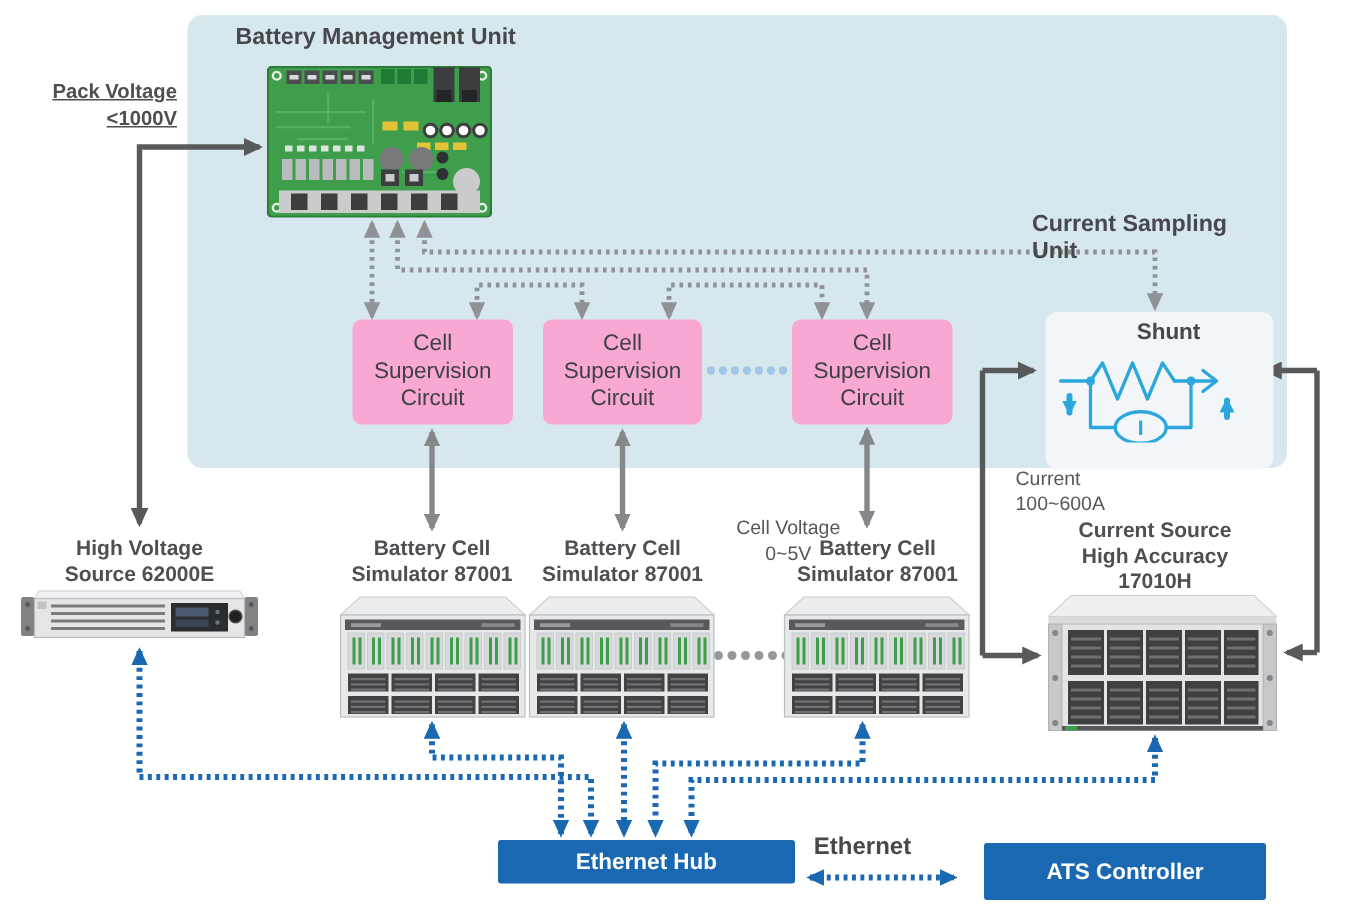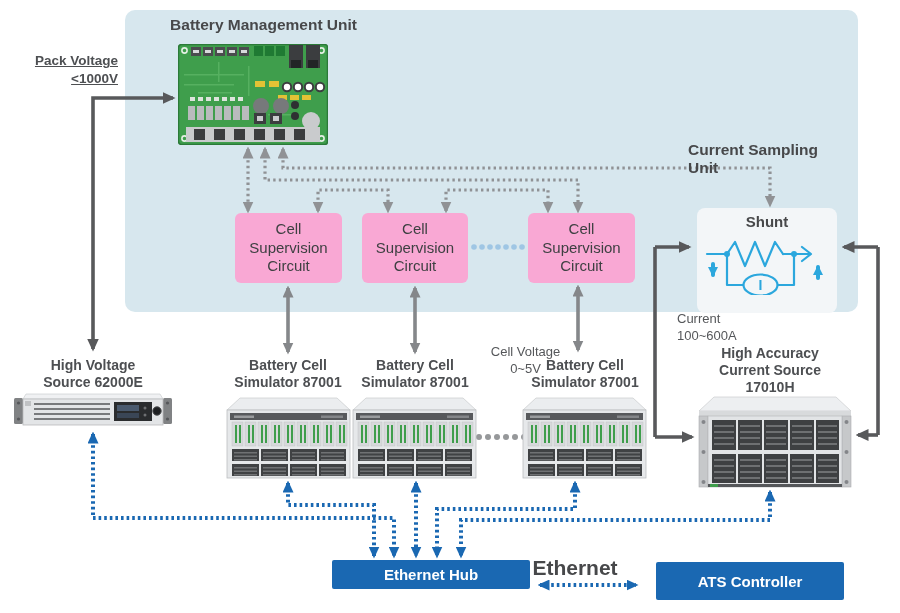--- a/index.html
+++ b/index.html
@@ -8,21 +8,21 @@
   .abs{position:absolute;}
   .panel{position:absolute;left:125px;top:10px;width:733px;height:302px;background:#D7E7EE;border-radius:10px;}
   #wires{position:absolute;left:0;top:0;width:900px;height:613px;z-index:2;}
   .heading{font-weight:700;color:#47484A;font-size:15.5px;z-index:3;}
   .eq-label{font-weight:700;color:#4D4F52;font-size:14px;line-height:1.22;text-align:center;z-index:3;}
   .annot{font-size:13px;color:#55575A;line-height:1.3;z-index:3;}
   .annot.bold{font-weight:700;font-size:13.5px;color:#4D4F52;text-decoration:underline;}
   .csc{position:absolute;width:107px;height:70px;background:#f9a8d4;border-radius:6px;z-index:3;
        display:flex;flex-direction:column;align-items:center;justify-content:center;
        font-size:15px;color:#3E4042;line-height:1.25;text-align:center;}
-  .shuntbox{position:absolute;left:697px;top:208px;width:140px;height:105px;background:#F3F6F8;border-radius:8px;z-index:3;}
+  .shuntbox{position:absolute;left:697px;top:208px;width:140px;height:105px;background:#F3F6F8;border-radius:8px;z-index:3;padding-left:12px;}
   .shuntbox .title{display:block;text-align:center;margin-top:5px;font-weight:700;font-size:15px;color:#47484A;}
   .netbox{position:absolute;background:#1A68B2;color:#ffffff;font-weight:700;font-size:15px;
           display:flex;align-items:center;justify-content:center;z-index:3;border-radius:2px;}
   .figure{position:absolute;z-index:3;}
   .lines span{display:block;}
 </style>
 </head>
 <body>
 
 <div id="canvas">
@@ -93,21 +93,21 @@
     <g fill="#96989A">
       <circle cx="479" cy="437" r="3"></circle>
         <circle cx="488" cy="437" r="3"></circle>
         <circle cx="497" cy="437" r="3"></circle>
       <circle cx="506" cy="437" r="3"></circle>
         <circle cx="515" cy="437" r="3"></circle>
         <circle cx="524" cy="437" r="3"></circle>
     </g>
   </svg>
 
-  <div class="abs heading" style="left:157px;top:16px;width:200px;text-align:right;">Battery Management Unit</div>
+  <div class="abs heading" style="left:157px;top:16px;width:200px;text-align:left;">Battery Management Unit</div>
 
   <div class="abs heading" style="left:688px;top:141px;width:162px;">Current Sampling Unit</div>
 
   <div class="abs annot bold lines" style="left:22px;top:52px;width:96px;text-align:right;">
     <span>Pack Voltage</span>
     <span>&lt;1000V</span>
   </div>
 
   <div class="abs annot lines" style="left:478px;top:310px;width:95px;text-align:center;margin-top:34px;">
     <span>Cell Voltage</span>
@@ -526,26 +526,26 @@
   </div>
   <div class="abs eq-label lines" style="left:345px;top:357px;width:140px;">
     <span>Battery Cell</span>
     <span>Simulator 87001</span>
   </div>
   <div class="abs eq-label lines" style="left:512px;top:357px;width:146px;">
     <span>Battery Cell</span>
     <span>Simulator 87001</span>
   </div>
   <div class="abs eq-label lines" style="left:690px;top:345px;width:160px;">
+    <span>Current Source</span>
     <span>High Accuracy</span>
-    <span>Current Source</span>
     <span>17010H</span>
   </div>
 
   <div class="netbox" style="left:332px;top:560px;width:198px;height:29px;">
     <span>Ethernet Hub</span>
   </div>
-  <div class="abs heading" style="left:530px;top:556px;width:90px;text-align:center;font-size:21px;">Ethernet</div>
+  <div class="abs heading" style="left:530px;top:556px;width:90px;text-align:center;font-size:16px;">Ethernet</div>
   <div class="netbox" style="left:656px;top:562px;width:188px;height:38px;">
     <span>ATS Controller</span>
   </div>
 
 </div>
 
 </body></html>

